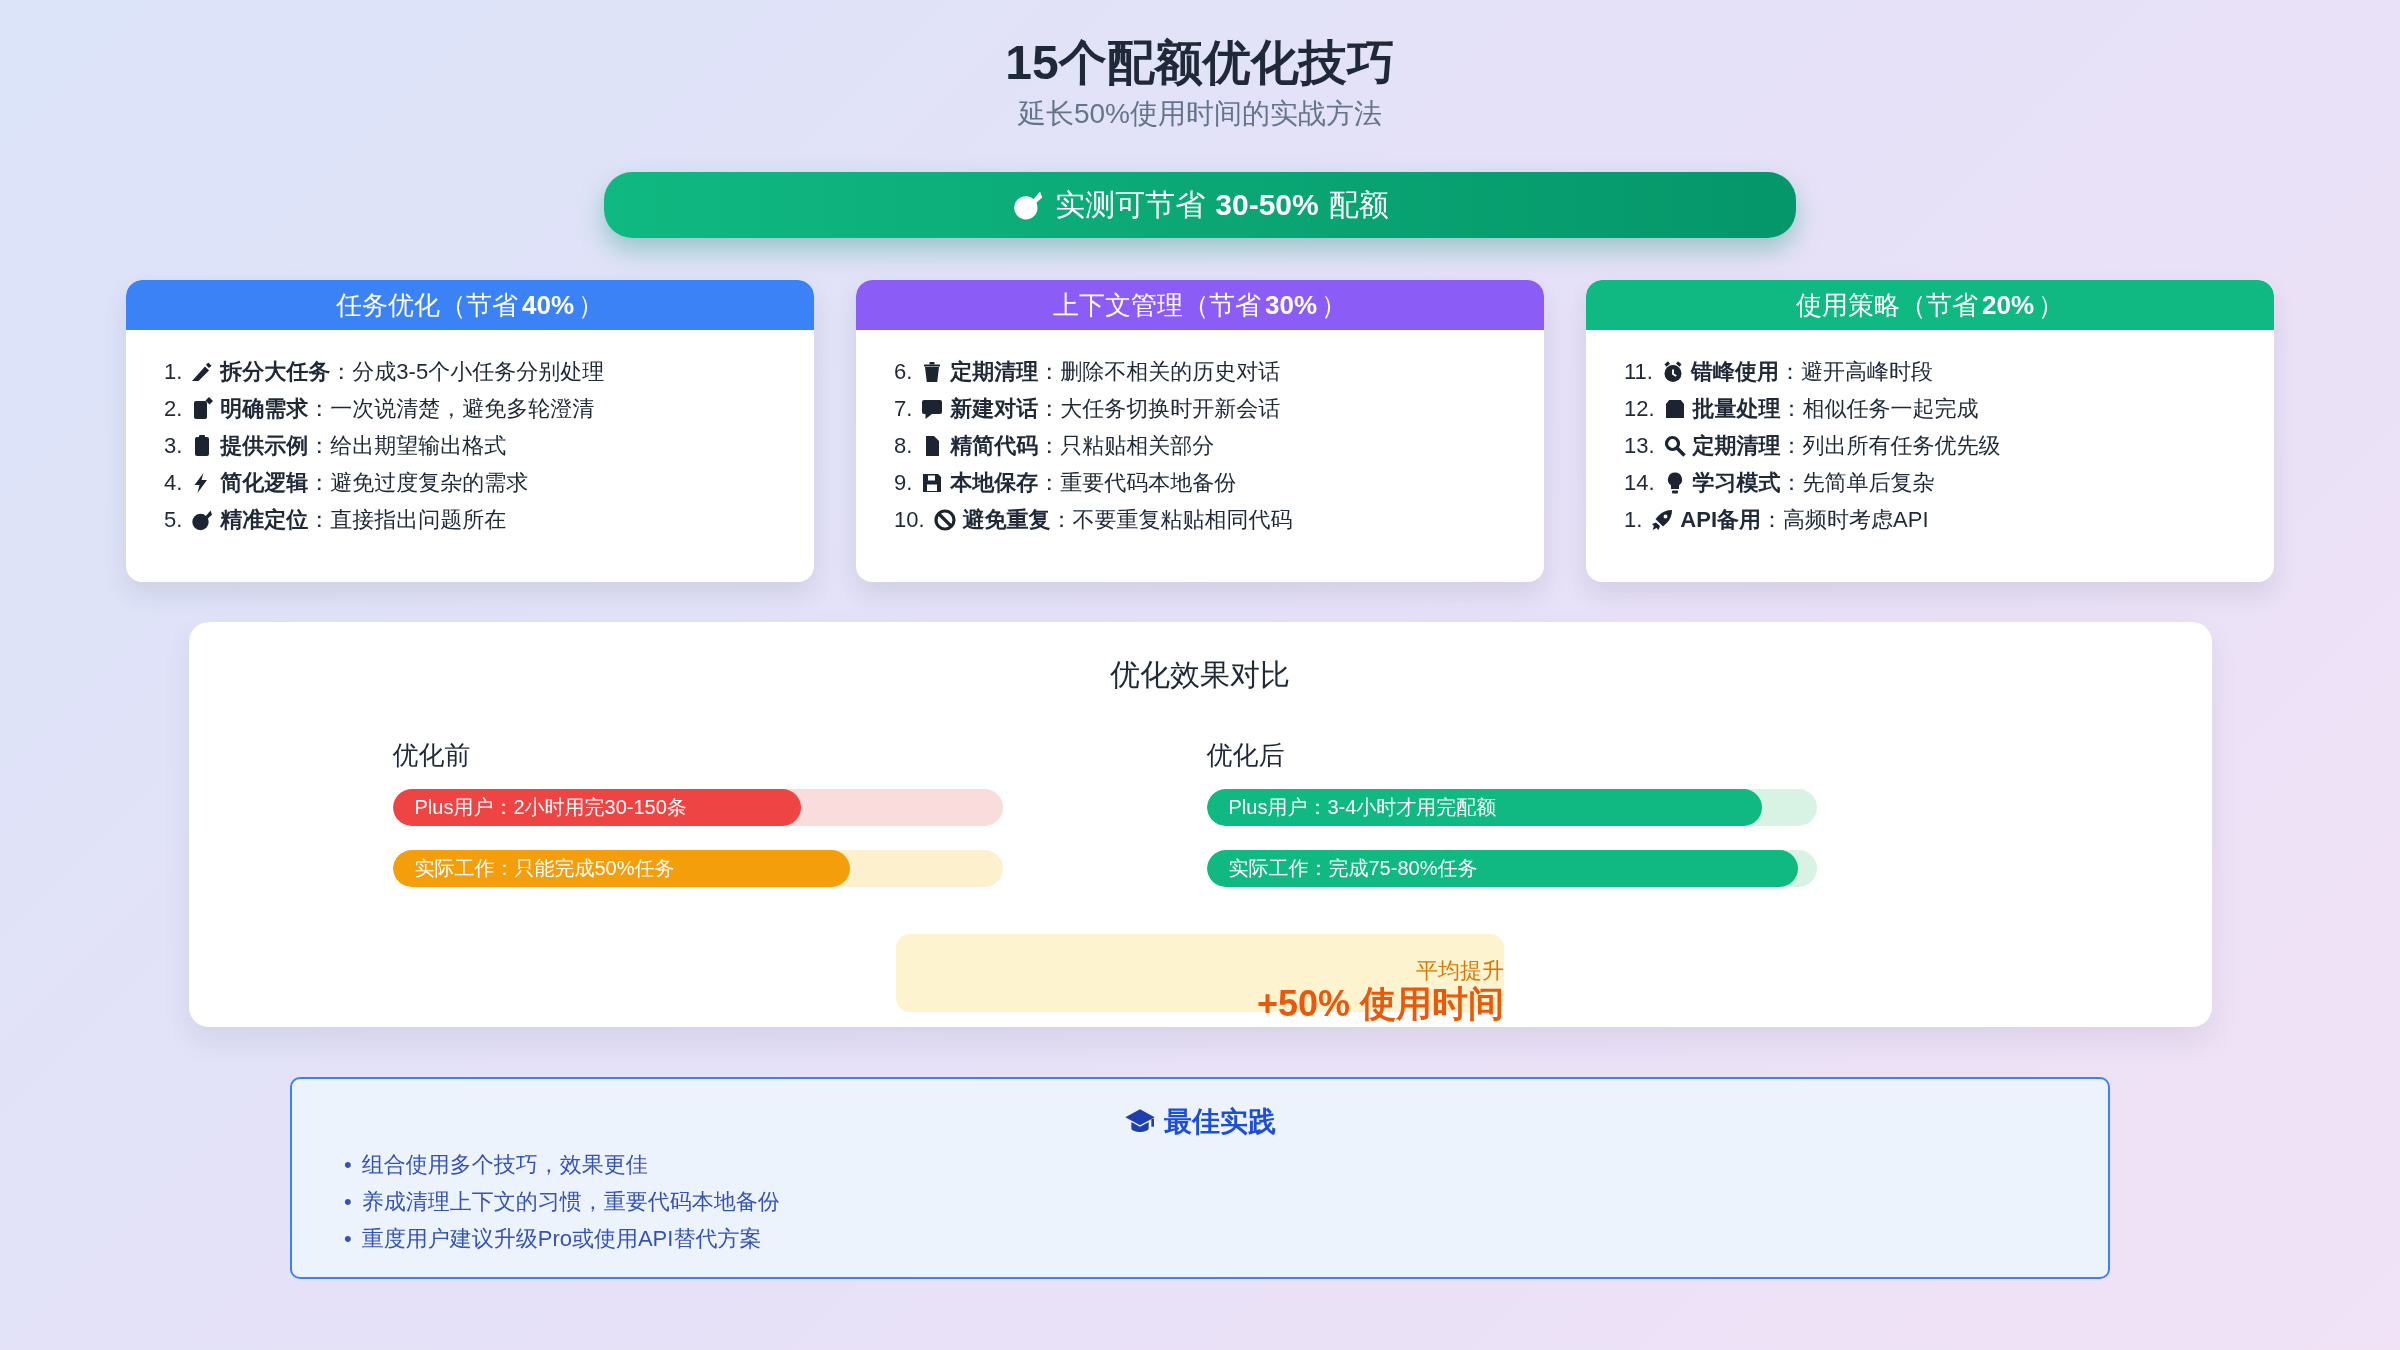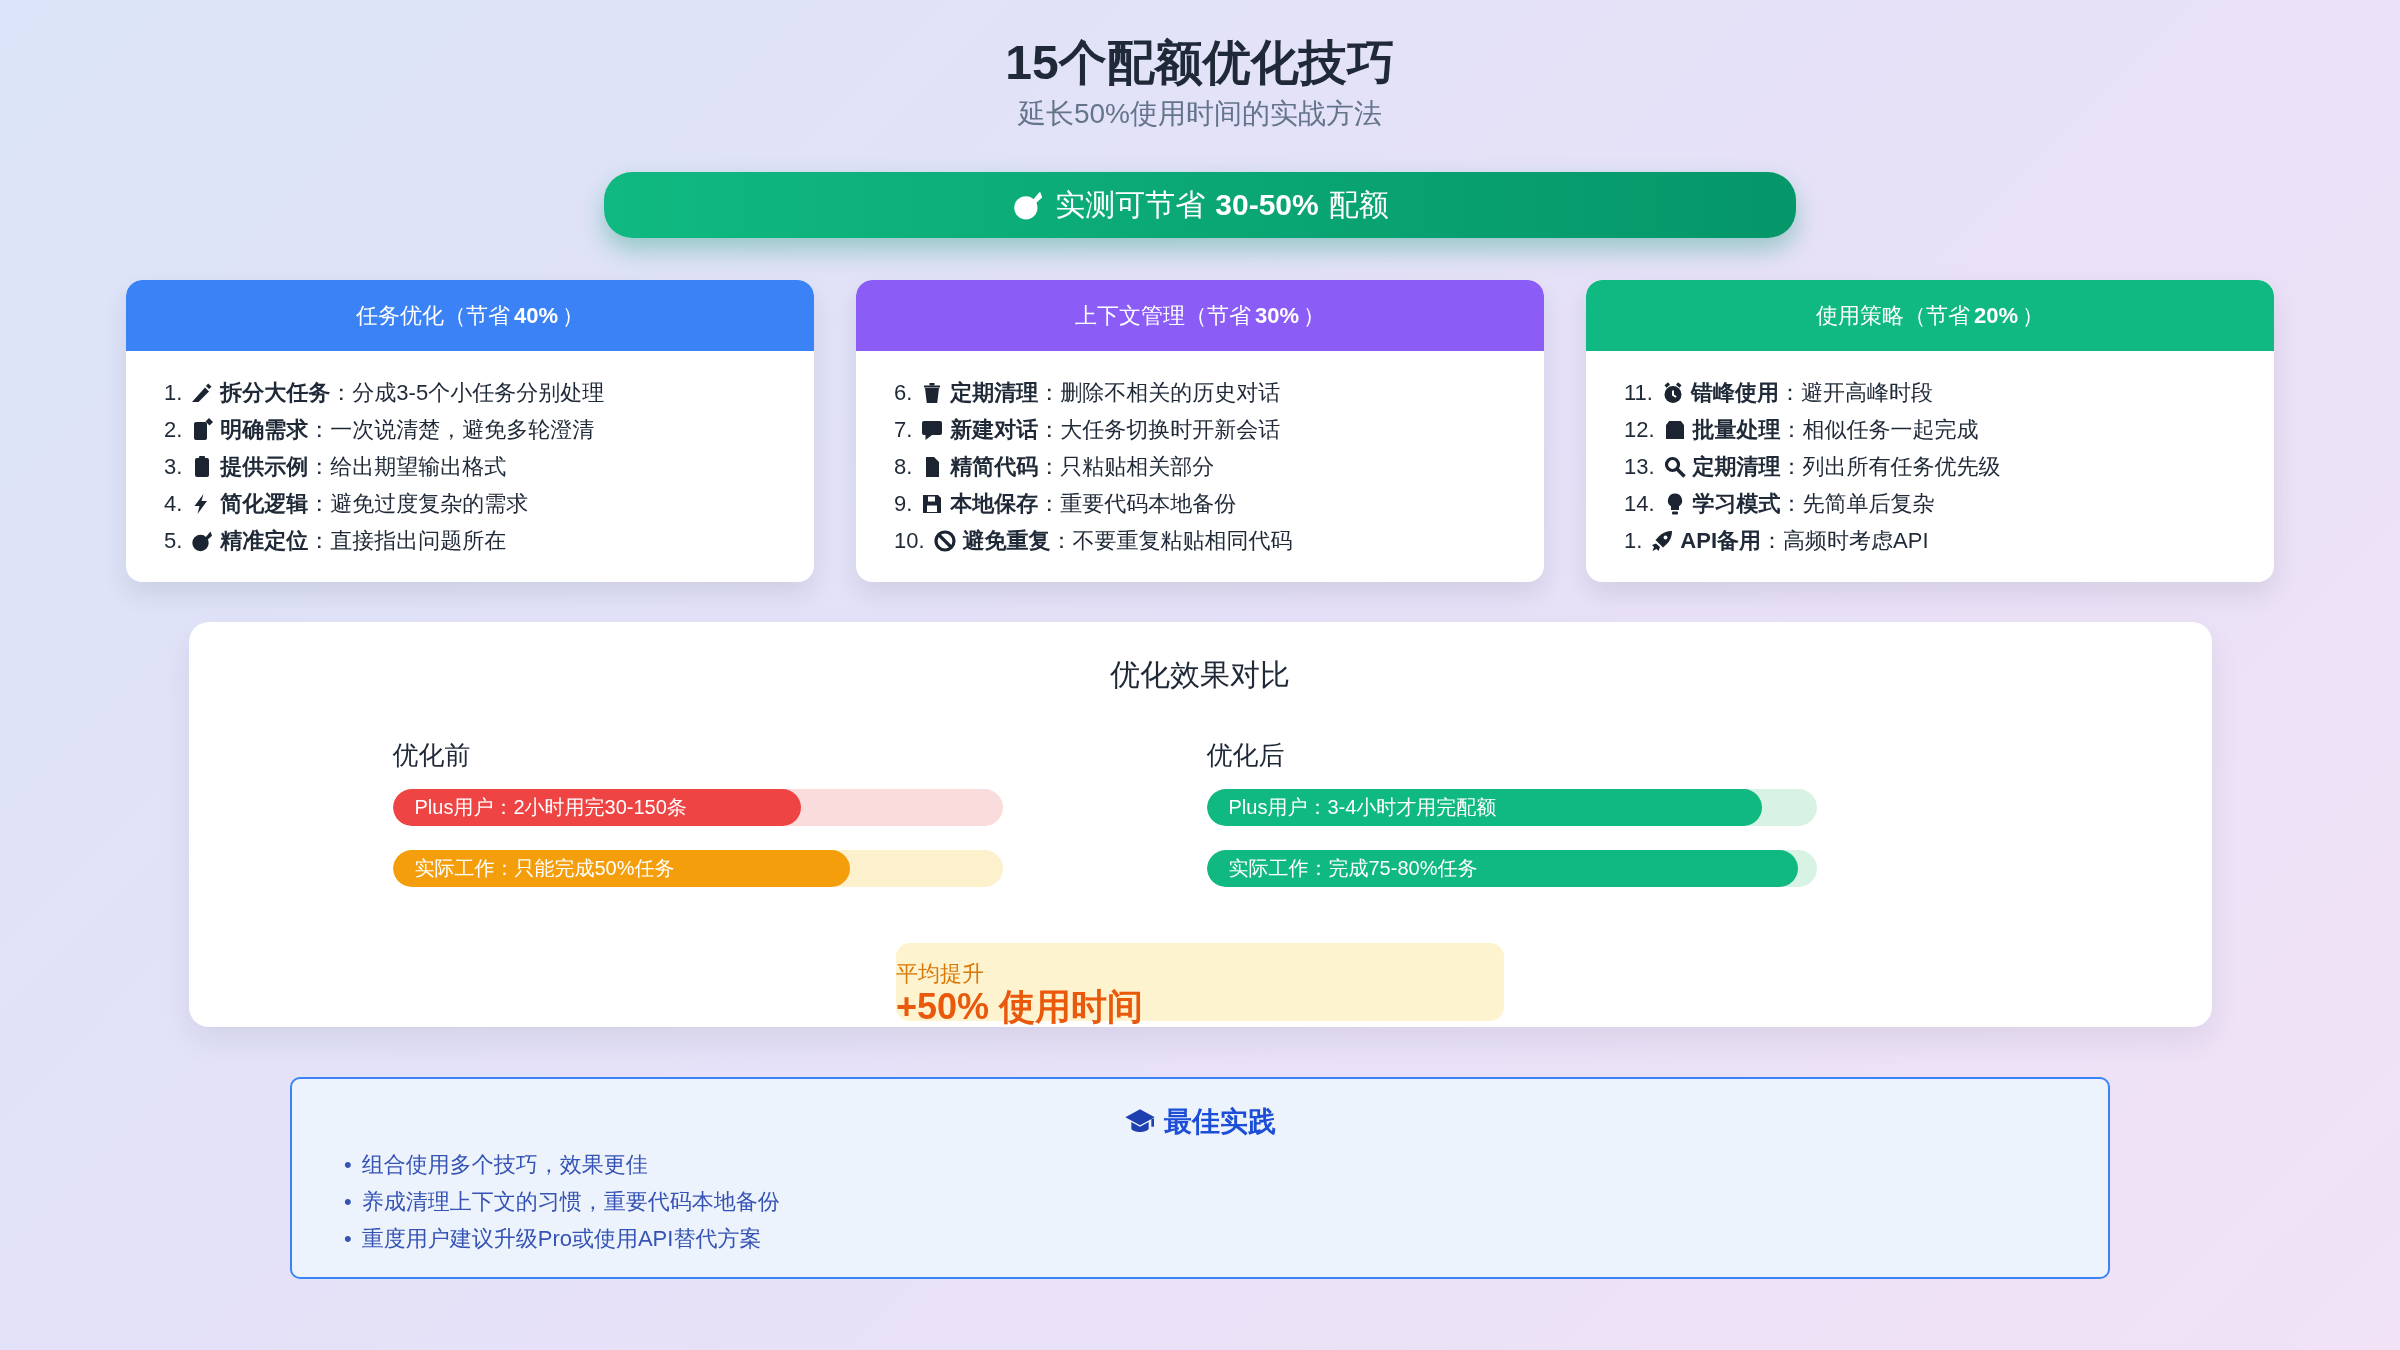--- a/index.html
+++ b/index.html
@@ -26,22 +26,22 @@
   .banner b{font-weight:700;}
   .banner .ic{width:34px;height:34px;color:#ffffff;}
 
   
   .cards{display:flex;justify-content:center;gap:42px;margin-top:42px;}
   .card{
     width:688px;height:302px;background:#ffffff;border-radius:16px;
     box-shadow:0 12px 26px rgba(31,41,55,.10);overflow:hidden;
   }
   .card-h{
-    height:71px;display:flex;align-items:center;justify-content:center;gap:4px;
-    color:#ffffff;font-size:22px;font-weight:500;border-radius:16px 16px 0 0;
+    height:50px;display:flex;align-items:center;justify-content:center;gap:4px;
+    color:#ffffff;font-size:26px;font-weight:500;border-radius:16px 16px 0 0;
   }
   .card-h b{font-weight:700;}
   .hdr-blue{background:#3b82f6;}
   .hdr-purple{background:#8b5cf6;}
   .hdr-green{background:#10b981;}
   .card ol{list-style:none;margin:0;padding:30px 0 0 38px;}
   .item{display:flex;align-items:center;height:24px;margin-bottom:13px;font-size:22px;color:#1f2937;white-space:nowrap;}
   .item .num{margin-right:8px;}
   .item .ic{width:24px;height:24px;margin-right:6px;color:#1b2430;flex:0 0 auto;}
   .item .nm{font-weight:700;}
@@ -58,22 +58,22 @@
   .col-label{font-size:26px;font-weight:500;color:#1f2937;margin-bottom:16px;}
   .track{width:610px;height:37px;border-radius:19px;margin-bottom:24px;overflow:hidden;}
   .trk-pink{background:#fbdcdc;}
   .trk-yellow{background:#fcf0cd;}
   .trk-green{background:#d8f3e3;}
   .fill{height:37px;border-radius:19px;display:flex;align-items:center;color:#ffffff;font-size:20px;padding-left:22px;box-sizing:border-box;white-space:nowrap;}
   .f-red{background:#ef4444;}
   .f-orange{background:#f59e0b;}
   .f-green{background:#10b981;}
   .highlight{
-    width:608px;height:78px;margin:32px auto 0;background:#fdf3cf;border-radius:14px;
-    text-align:left;box-sizing:border-box;padding-top:18px;
+    width:608px;height:78px;margin:23px auto 0;background:#fdf3cf;border-radius:14px;
+    text-align:right;box-sizing:border-box;padding-top:24px;
   }
   .hl-small{font-size:22px;color:#d97706;line-height:26px;}
   .hl-big{font-size:36px;font-weight:700;color:#ea580c;line-height:40px;}
 
   
   .bp{
     width:1820px;height:202px;margin:50px auto 0;box-sizing:border-box;
     border:2px solid #3b82f6;border-radius:10px;background:#edf3fc;
   }
   .bp-h{

